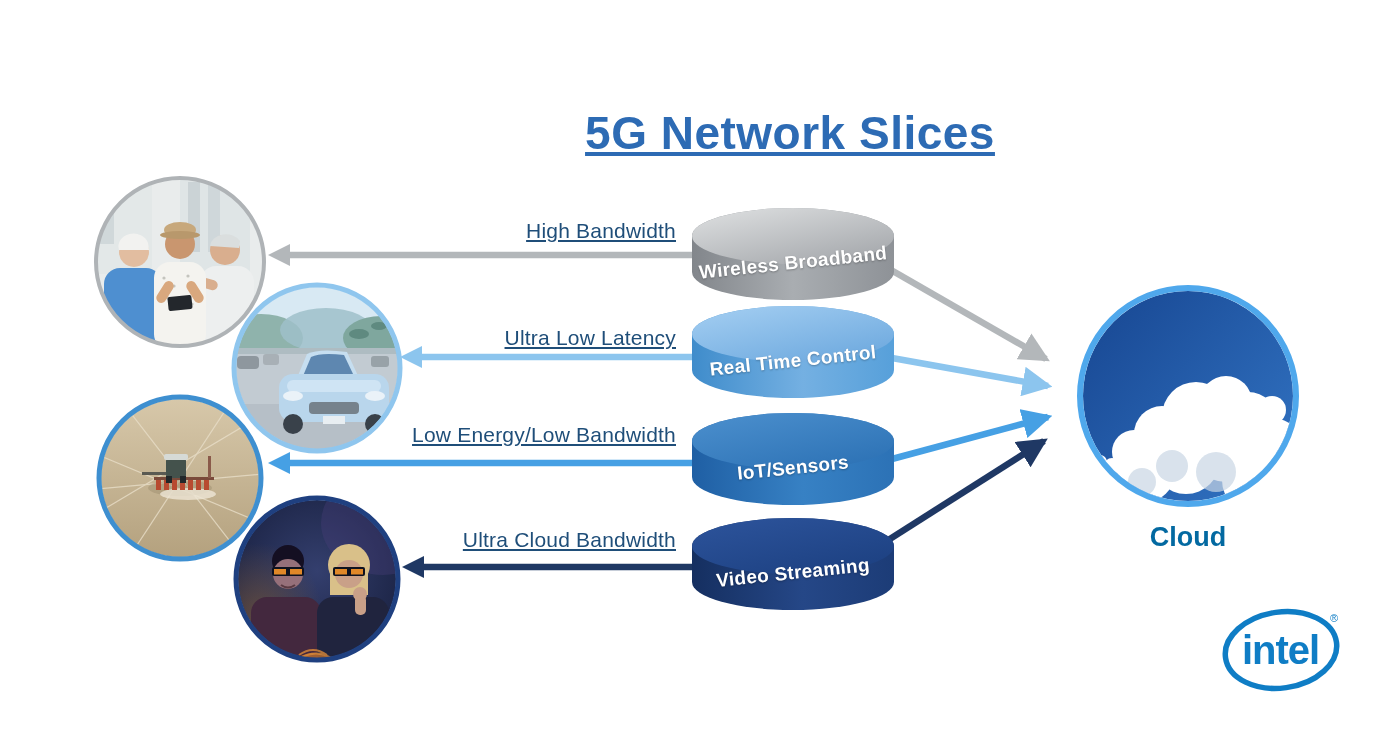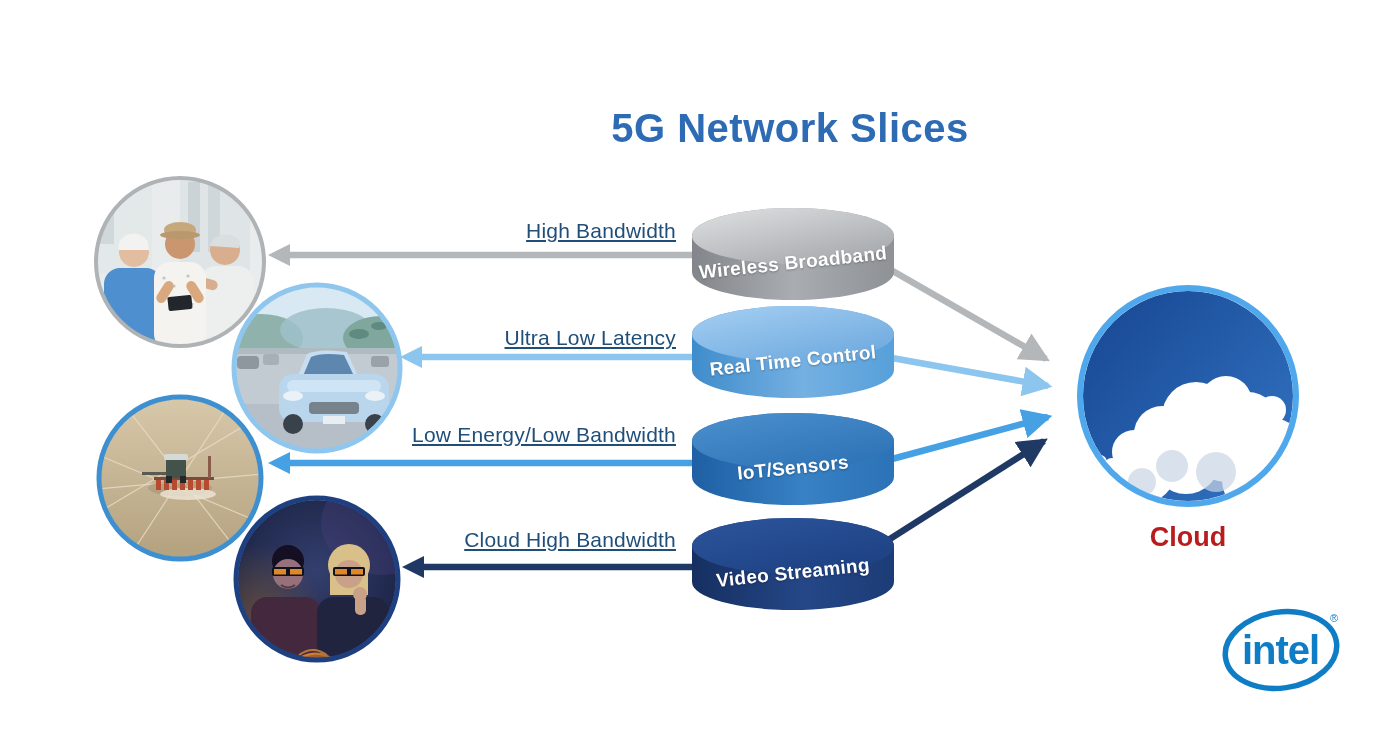--- a/index.html
+++ b/index.html
@@ -1,22 +1,22 @@
 <!DOCTYPE html>
 <html><head>
 <meta charset="utf-8">
 <style>
   html,body { margin:0; padding:0; background:#ffffff; }
   body { font-family:"Liberation Sans", sans-serif; }
   .canvas { position:relative; width:1400px; height:735px; background:#ffffff; overflow:hidden; }
 
   .title {
     position:absolute; left:190px; top:106px; width:1200px;
-    text-align:center; font-size:40px; font-weight:700;
-    color:#2D6BB4; letter-spacing:0.5px; z-index:4;
+    text-align:center; font-size:46px; font-weight:700;
+    color:#2D6BB4; letter-spacing:0.5px; z-index:4;text-decoration:underline;
   }
 
   .arrow-layer { position:absolute; left:0; top:0; z-index:1; }
 
   .req-label {
     position:absolute; left:256px; width:420px; text-align:right;
     font-size:21px; color:#1F4E79; z-index:2; letter-spacing:0.2px;text-decoration:underline;
   }
   .req-1 { top:219px; }
   .req-2 { top:326px; }
@@ -37,21 +37,21 @@
 
   .photo { position:absolute; z-index:2; }
   .photo-1 { left:92px;  top:174px; }
   .photo-2 { left:231px; top:282px; }
   .photo-3 { left:96px;  top:394px; }
   .photo-4 { left:233px; top:495px; }
 
   .cloud-wrap { position:absolute; left:1076px; top:284px; z-index:2; }
   .cloud-label {
     position:absolute; left:1076px; top:522px; width:224px; text-align:center;
-    font-size:27px; font-weight:700; color:#b91c1c; z-index:2;
+    font-size:27px; font-weight:700; color:#0369a1; z-index:2;
   }
 
   .intel-logo { position:absolute; left:1218px; top:600px; z-index:2; }
 </style>
 </head>
 <body>
 
 <div class="canvas">
 
   <svg class="arrow-layer" width="1400" height="735" viewBox="0 0 1400 735">
@@ -99,21 +99,21 @@
     <g>
       <line x1="860" y1="558" x2="1044" y2="441" stroke="#1F3864" stroke-width="6.5" marker-end="url(#mNavy)"></line>
     </g>
   </svg>
 
   <div class="title">5G Network Slices</div>
 
   <div class="req-label req-1">High Bandwidth</div>
   <div class="req-label req-3">Low Energy/Low Bandwidth</div>
   <div class="req-label req-2">Ultra Low Latency</div>
-  <div class="req-label req-4">Cloud High Bandwidth</div>
+  <div class="req-label req-4">Ultra Cloud Bandwidth</div>
 
   <div class="cyl cyl-1">
     <svg width="210" height="100" viewBox="0 0 210 100">
       <defs>
         <linearGradient id="cb1" x1="0" y1="0" x2="1" y2="0">
           <stop offset="0" stop-color="#82868B"></stop>
             <stop offset="0.5" stop-color="#A9ADB1"></stop>
             <stop offset="1" stop-color="#8E9297"></stop>
         </linearGradient>
         <linearGradient id="ct1" x1="0" y1="0" x2="0.75" y2="1">

